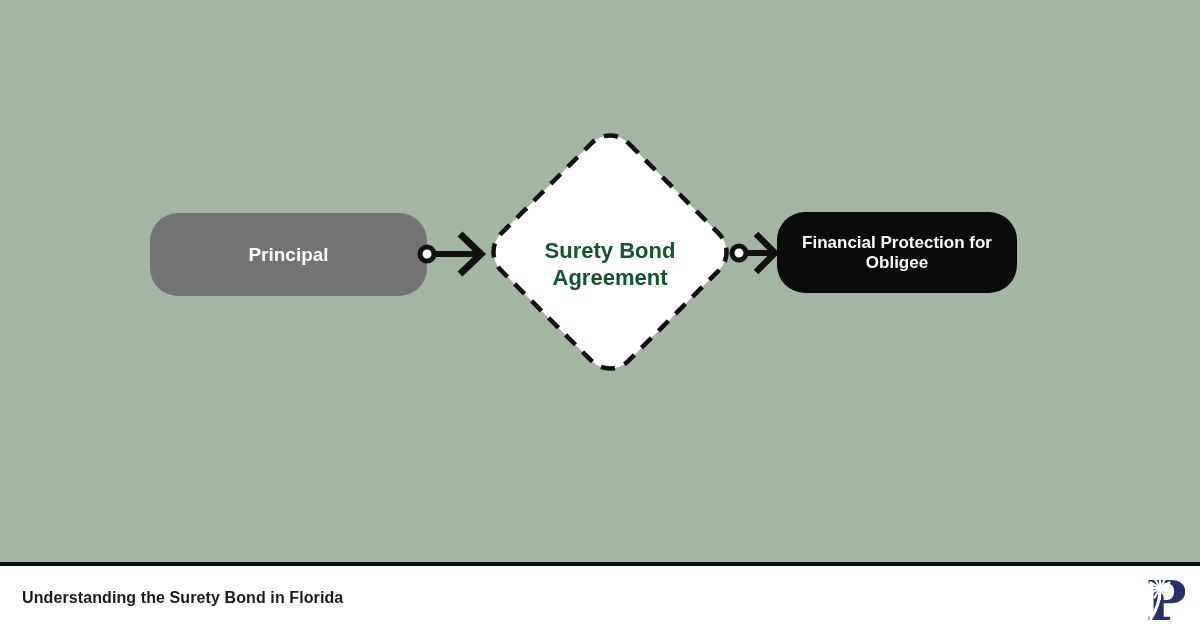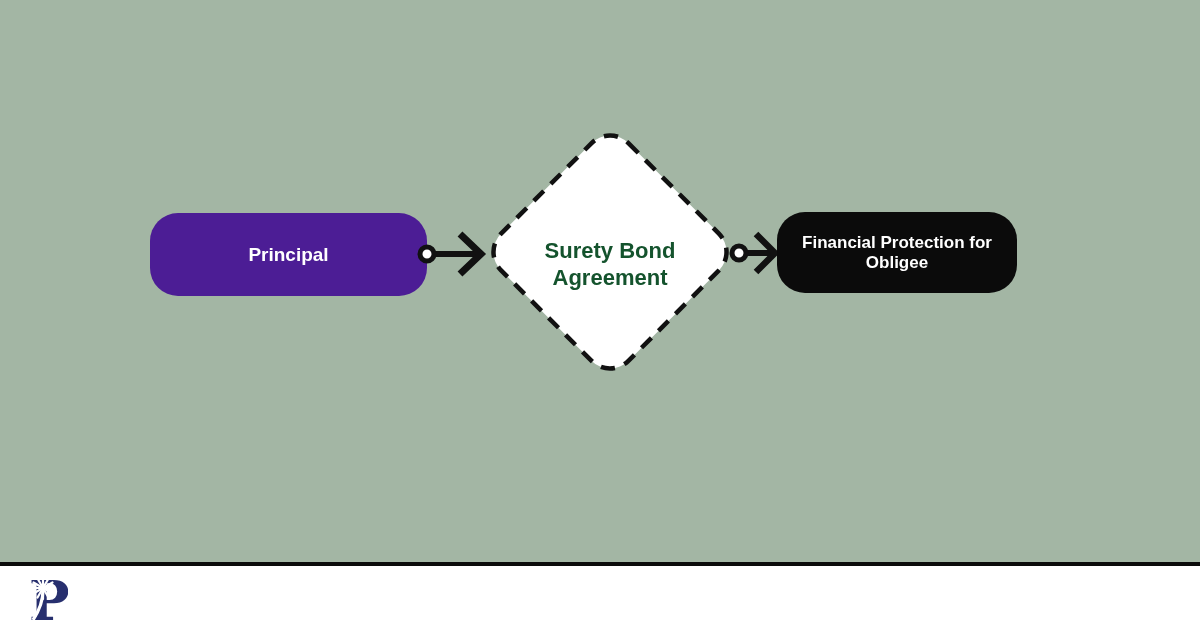--- a/index.html
+++ b/index.html
@@ -20,21 +20,21 @@
     display: flex;
     align-items: center;
     justify-content: center;
     text-align: center;
     font-weight: bold;
   }
 
   .node-principal {
     left: 150px; top: 213px;
     width: 277px; height: 83px;
-    background: #4c1d95;
+    background: #737373;
     border-radius: 28px;
     color: #ffffff;
     font-size: 19px;
   }
 
   .node-obligee {
     left: 777px; top: 212px;
     width: 240px; height: 81px;
     background: #0b0b0b;
     border-radius: 28px;
@@ -121,20 +121,21 @@
     <line x1="16" y1="28" x2="44" y2="28" stroke="#111111" stroke-width="6"></line>
     <circle cx="10" cy="28" r="7" fill="#ffffff" stroke="#111111" stroke-width="5"></circle>
     <polyline points="27,9 46,28 27,47" fill="none" stroke="#111111" stroke-width="6.5"></polyline>
   </svg>
 
   <div class="node node-obligee">
     <span>Financial Protection for Obligee</span>
   </div>
 
   <div class="footer">
+    <div class="footer-caption">Understanding the Surety Bond in Florida</div>
 
     <svg class="footer-logo" viewBox="0 0 46 50">
       <text x="7" y="47" font-family="DejaVu Serif, serif" font-weight="bold" font-size="54" fill="#272f6e">P</text>
       <g stroke="#ffffff" stroke-width="2.2" stroke-linecap="round">
         <line x1="21" y1="15" x2="32" y2="15"></line>
         <line x1="21" y1="15" x2="30.5" y2="20.5"></line>
         <line x1="21" y1="15" x2="26.5" y2="24.5"></line>
         <line x1="21" y1="15" x2="21" y2="26"></line>
         <line x1="21" y1="15" x2="15.5" y2="24.5"></line>
         <line x1="21" y1="15" x2="11.5" y2="20.5"></line>

